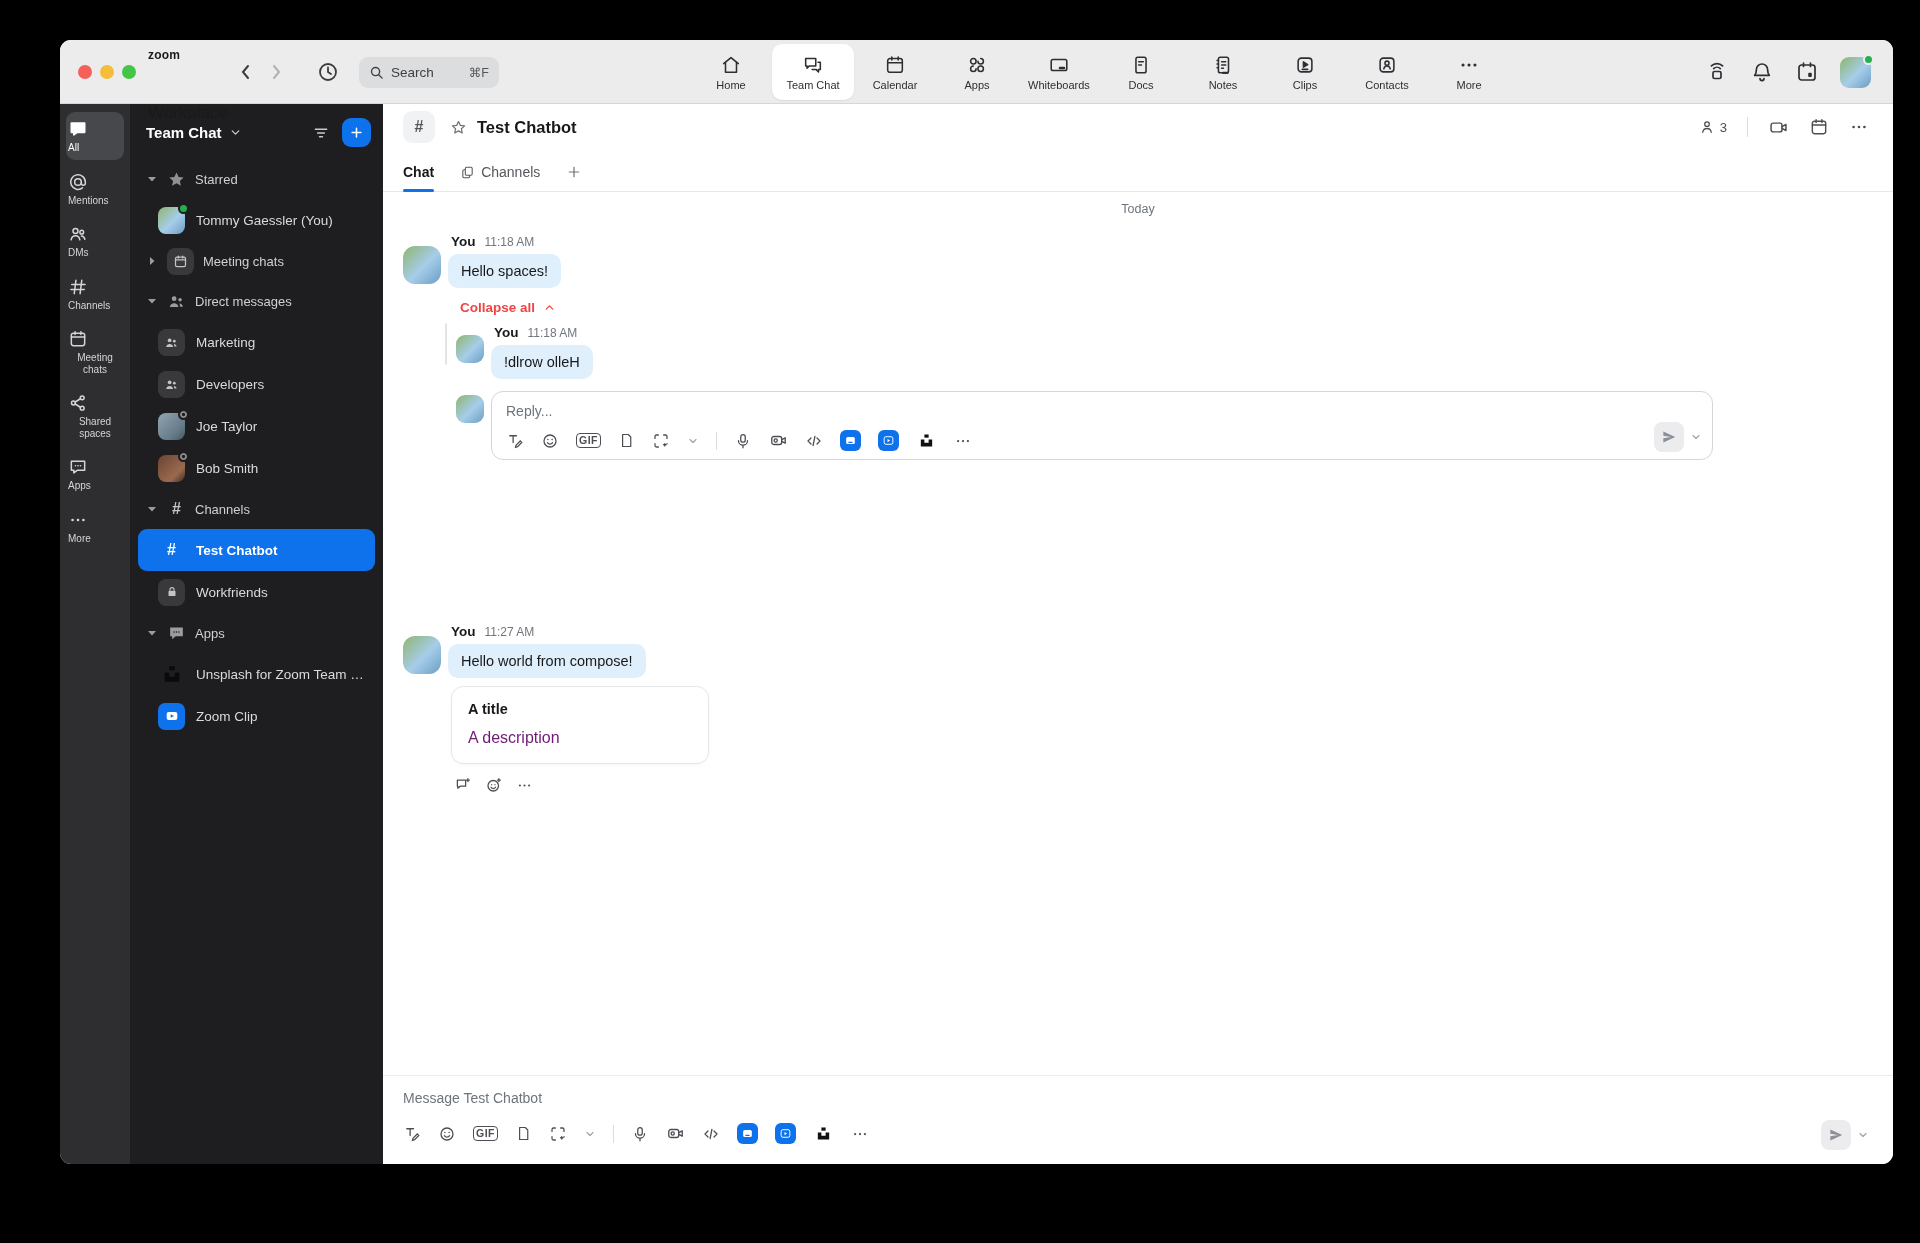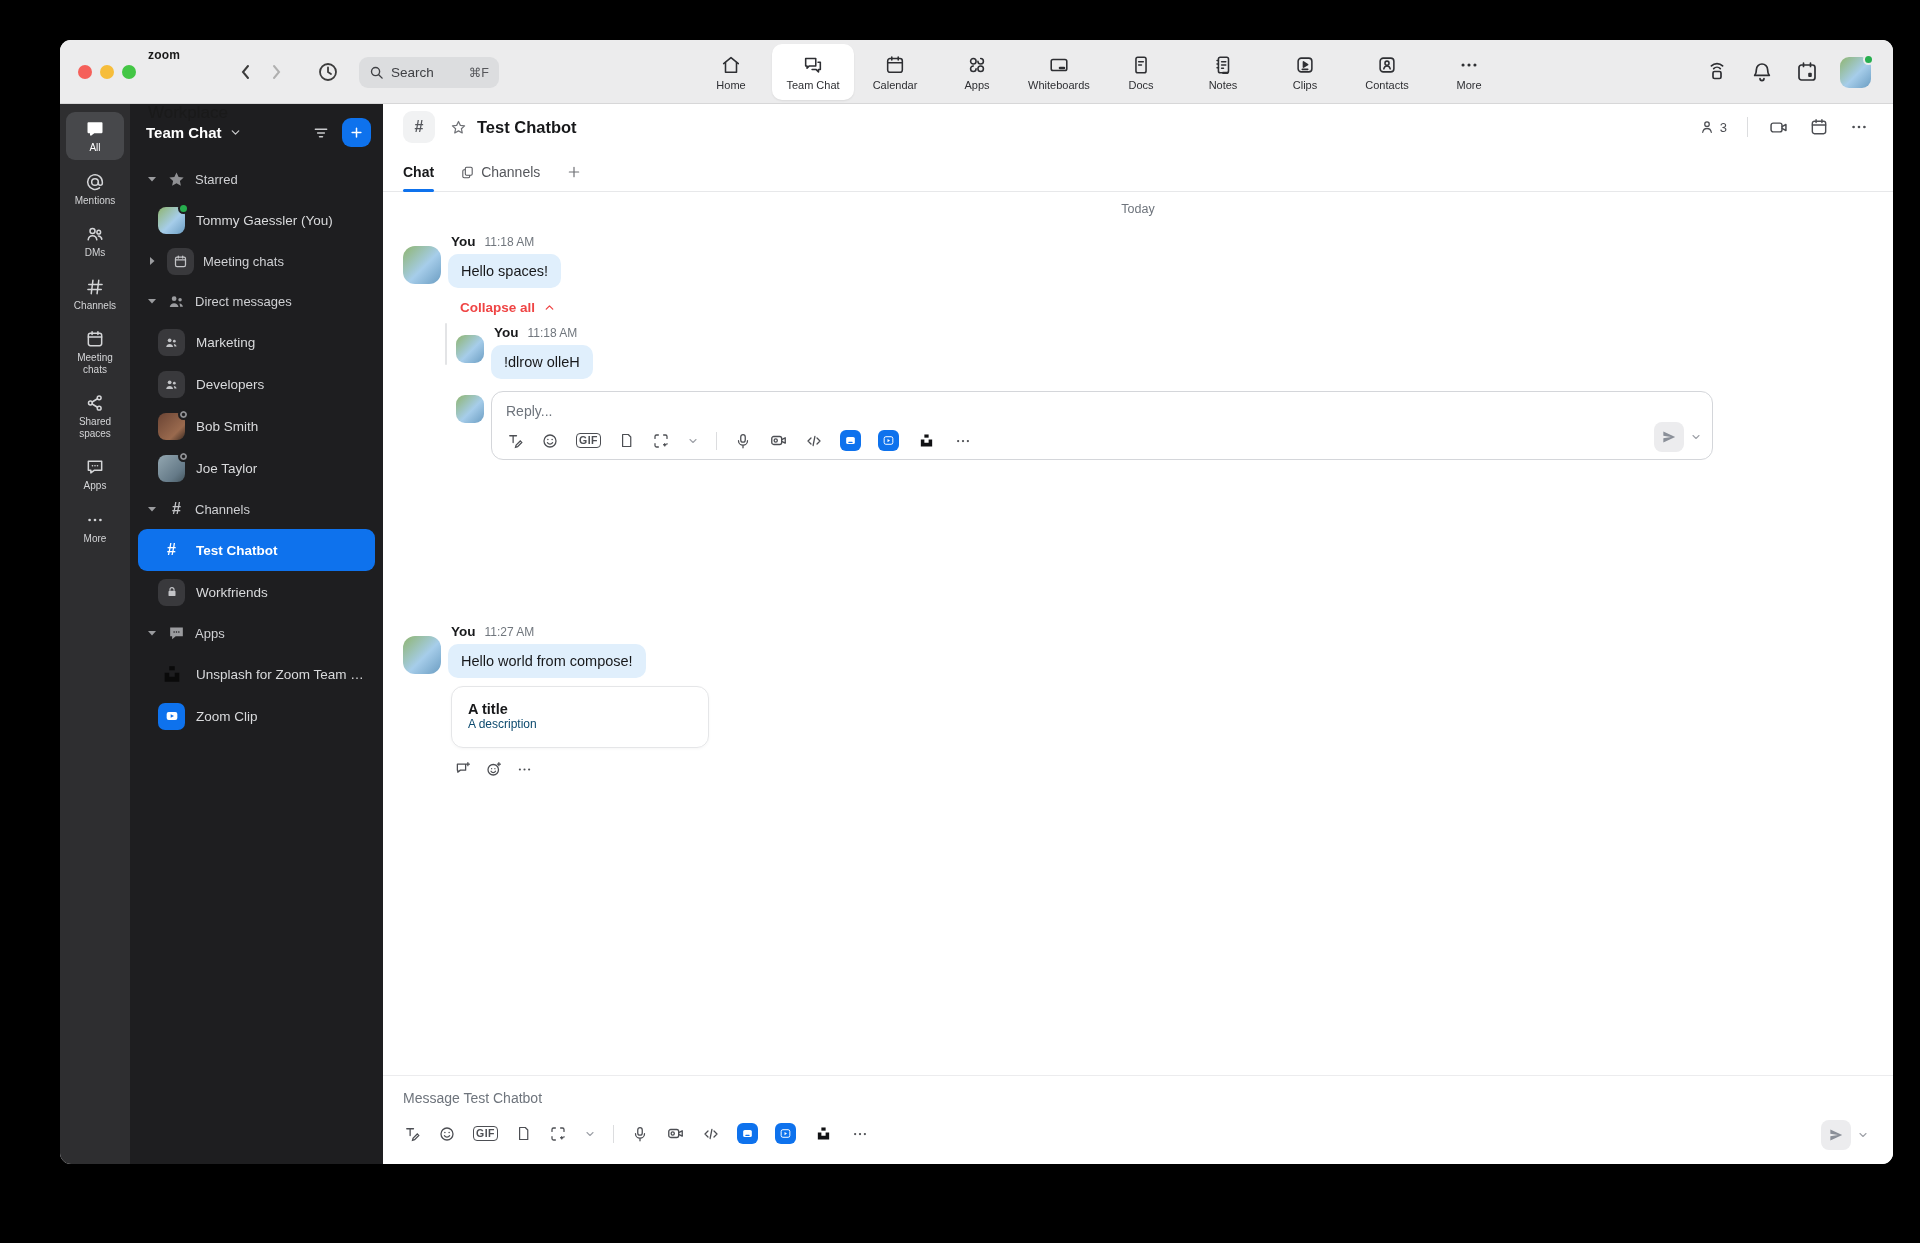--- a/index.html
+++ b/index.html
@@ -34,21 +34,21 @@
     background:linear-gradient(135deg,#8fb56f 0%,#a6cdea 55%,#6b9dc2 100%); }
   .tb-avatar .dot { position:absolute; right:-3px; top:-3px; width:11px; height:11px; border-radius:50%;
     background:#27ae4e; border:2px solid #ececed; }
 
   
   .body { flex:1; display:flex; min-height:0; }
 
   
   .rail { flex:0 0 70px; background:#2e2e30; padding-top:8px; display:flex; flex-direction:column; align-items:center; }
   .rail-item { width:58px; padding:7px 2px 6px; margin-bottom:5px; border-radius:9px; display:flex; flex-direction:column;
-    align-items:center; gap:3px; color:#d4d5d7; }
+    align-items:flex-start; gap:3px; color:#d4d5d7; }
   .rail-item .lbl { font-size:10px; text-align:center; line-height:1.15; }
   .rail-item.active { background:#47484b; color:#fff; }
 
   
   .sidebar { flex:0 0 253px; background:#1e1e20; color:#d9dadc; padding:14px 8px 0; overflow:hidden; }
   .sb-head { display:flex; align-items:center; padding:0 4px 12px 8px; }
   .sb-title { font-size:15px; font-weight:700; color:#fff; }
   .sb-title-chev { margin-left:7px; color:#c9cacc; }
   .sb-head-actions { margin-left:auto; display:flex; align-items:center; gap:12px; }
   .sb-plus { width:29px; height:29px; border-radius:9px; background:#0E72ED; color:#fff; display:flex;
@@ -129,21 +129,21 @@
   .appchip { width:21px; height:21px; border-radius:6px; background:#0E72ED; display:flex; align-items:center; justify-content:center; color:#fff; }
   .appchip.dark { background:transparent; color:#101113; }
   .send-cluster { position:absolute; right:10px; bottom:7px; display:flex; align-items:center; gap:6px; }
   .send-btn { width:30px; height:30px; border-radius:8px; background:#ececee; display:flex; align-items:center; justify-content:center; color:#8a8f98; }
   .send-chev { color:#9ea1a8; display:flex; }
 
   
   .card { margin:8px 0 0 3px; width:258px; border:1px solid #e5e6e8; border-radius:12px; padding:14px 16px 16px;
     box-shadow:0 1px 3px rgba(0,0,0,.04); }
   .card-title { font-size:14.5px; font-weight:700; color:#17181a; }
-  .card-desc { font-size:12px; color:#0c4a6e; margin-top:0; }
+  .card-desc { font-size:16px; color:#701a75; margin-top:12px; }
   .quote { display:flex; margin-top:14px; gap:12px; }
   .quote-bar { width:4px; border-radius:2px; background:#0E72ED; flex:0 0 4px; }
   .quote-body { padding:2px 0; }
   .quote-src { display:flex; align-items:center; gap:7px; font-size:14px; font-weight:700; color:#17181a; }
   .quote-text { margin-top:13px; font-size:14px; color:#17181a; }
   .msg-actions { display:flex; align-items:center; gap:13px; margin:12px 0 0 6px; color:#6e747c; }
 
   
   .composer { flex:0 0 89px; border-top:1px solid #ececee; padding:13px 24px 0 20px; position:relative; }
   .composer-input { border:none; outline:none; width:1100px; font-size:14px; color:#17181a; font-family:inherit; caret-color:#17181a; }
@@ -494,30 +494,30 @@
             <svg width="15" height="15" viewBox="0 0 24 24" fill="currentColor">
               <circle cx="9" cy="8.5" r="3"></circle>
               <path d="M3.5 19c.4-3 2.7-4.8 5.5-4.8s5.1 1.8 5.5 4.8z"></path>
               <circle cx="16.5" cy="9.8" r="2.2"></circle>
               <path d="M15.7 14.4c2.4.2 4 1.7 4.4 4.1h-3.4z"></path>
             </svg>
           </span>
         <span class="sb-label">Developers</span>
       </div>
       <div class="sb-item">
+        <span class="sb-avatar av-joe">
+            <span class="presence offline"></span>
+          </span>
+        <span class="sb-label">Joe Taylor</span>
+      </div>
+      <div class="sb-item">
         <span class="sb-avatar av-bob">
             <span class="presence offline"></span>
           </span>
         <span class="sb-label">Bob Smith</span>
-      </div>
-      <div class="sb-item">
-        <span class="sb-avatar av-joe">
-            <span class="presence offline"></span>
-          </span>
-        <span class="sb-label">Joe Taylor</span>
       </div>
 
       <div class="sb-section">
         <span class="chev">
             <svg width="12" height="12" viewBox="0 0 24 24" fill="#9b9c9f">
               <path d="M4 8h16l-8 9z"></path>
             </svg>
           </span>
         <span class="hash-glyph" style="width:19px">#</span>
         <span>Channels</span>

